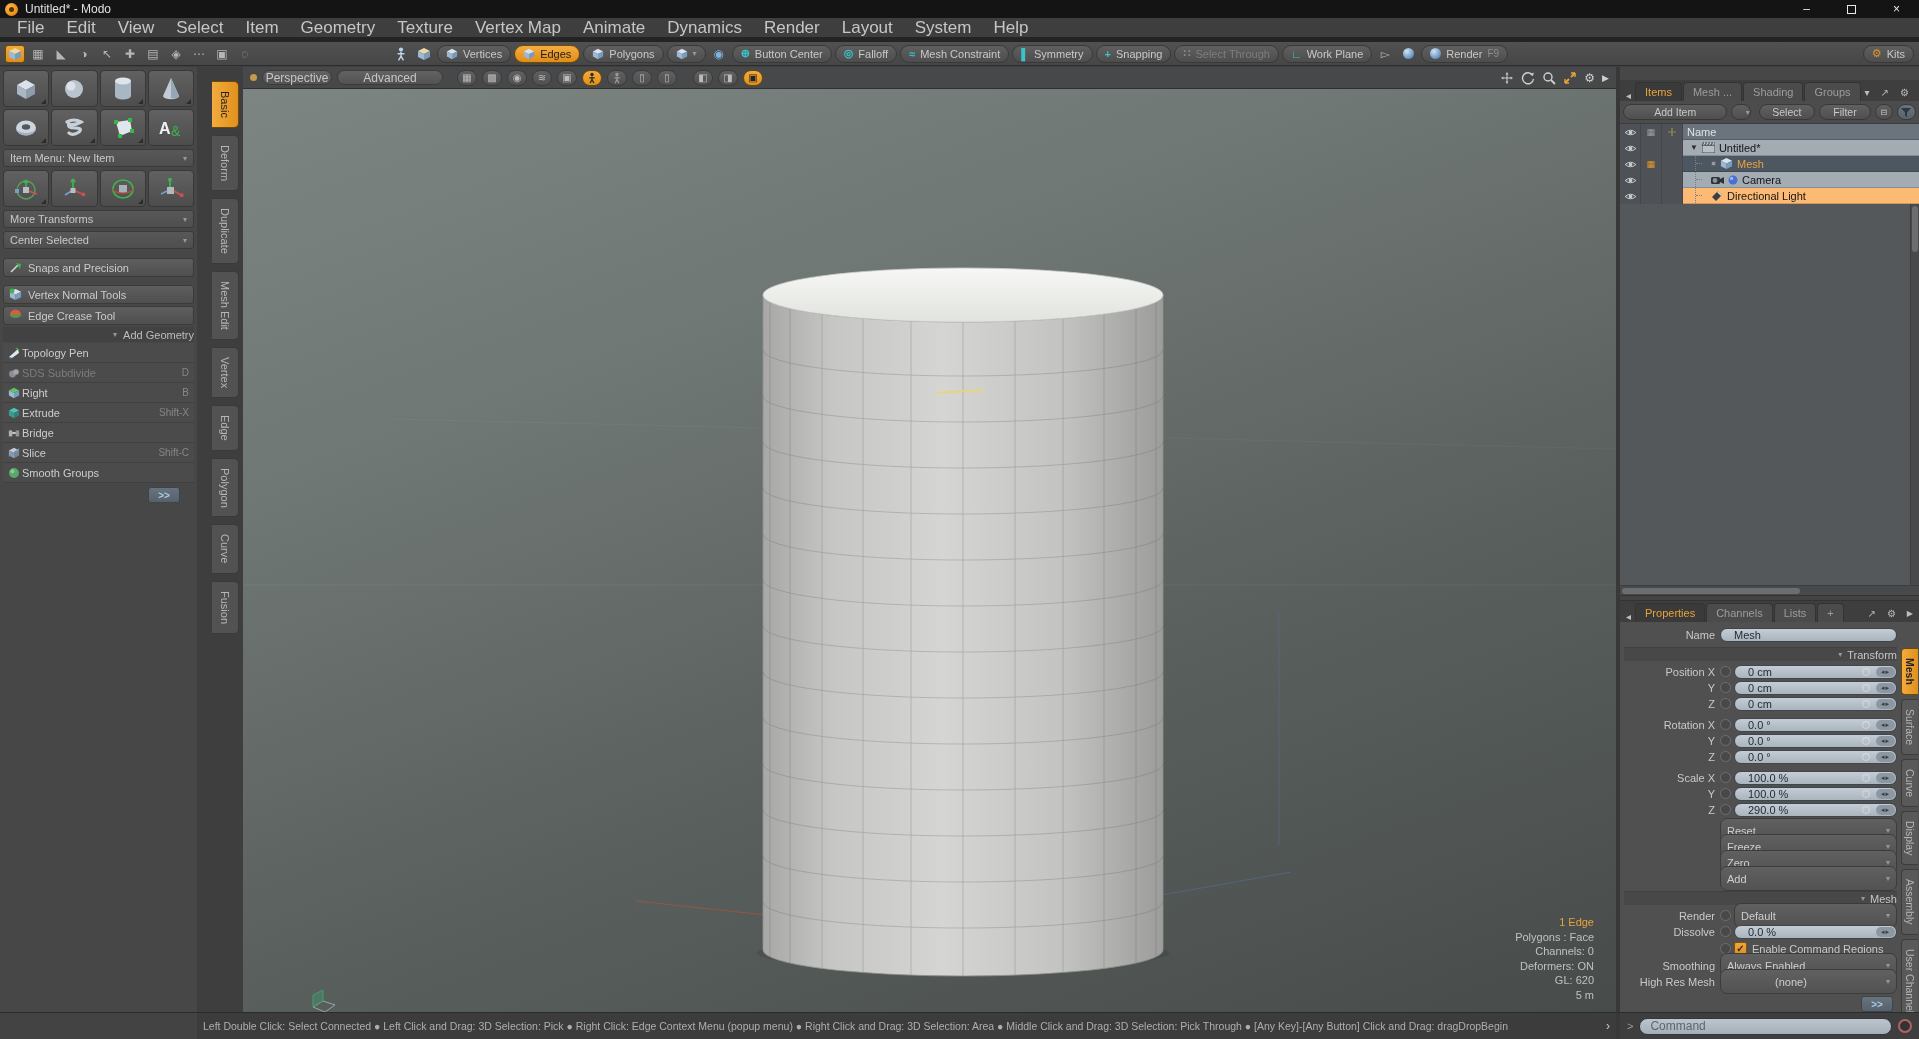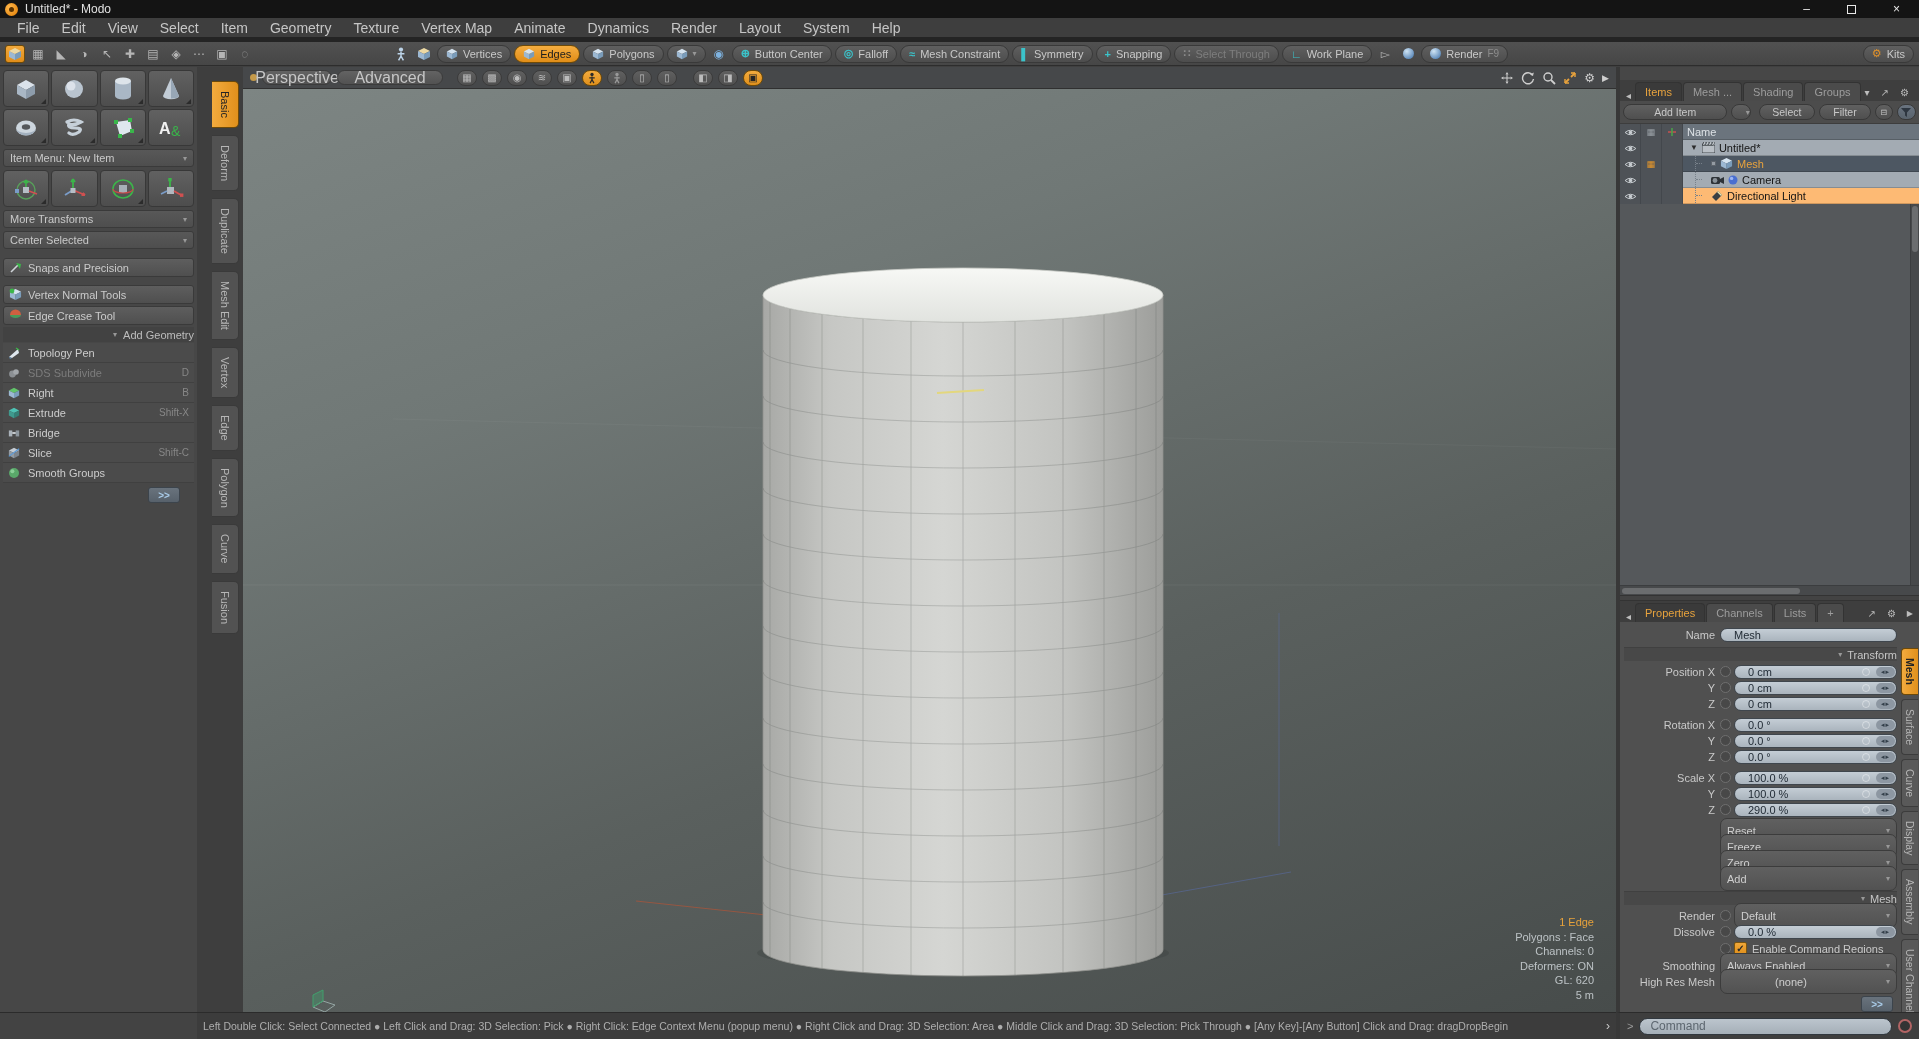--- a/index.html
+++ b/index.html
@@ -9,21 +9,21 @@
   
   .titlebar{position:absolute;top:0;left:0;right:0;height:18px;background:#141414;display:flex;align-items:center;padding-left:5px;color:#e0e0e0;font-size:12px}
   .app-icon{width:13px;height:13px;border-radius:50%;background:radial-gradient(circle at 35% 35%,#ffb84d,#e07b00);margin-right:7px;position:relative}
   .app-icon:after{content:"";position:absolute;inset:4px;border-radius:50%;background:#5a3200}
   .win-controls{margin-left:auto;display:flex;height:100%}
   .win-btn{width:45px;display:flex;align-items:center;justify-content:center;color:#e8e8e8;font-size:12px}
   .win-btn .box{width:9px;height:9px;border:1px solid #e8e8e8}
 
   
   .menubar{position:absolute;top:18px;left:0;right:0;height:19px;background:#3e3e3e;display:flex;align-items:center;padding-left:6px}
-  .menu-item{padding:2px 11px;color:#c6c6c6;font-size:14px}
+  .menu-item{padding:2px 11px;color:#c6c6c6;font-size:17px}
   .menuband{position:absolute;top:37px;left:0;right:0;height:5px;background:#242424}
 
   
   .toolbar{position:absolute;top:42px;left:0;right:0;height:24px;background:linear-gradient(#515151,#464646);border-bottom:1px solid #2d2d2d;display:flex;align-items:center;padding:0 5px;gap:3px}
   .tb-ico{width:20px;height:18px;border-radius:3px;display:flex;align-items:center;justify-content:center;color:#b5b5b5;font-size:12px;flex:none}
   .tb-ico.active{background:linear-gradient(#f2a93c,#e08d1a);color:#252525;border:1px solid #6e4a08}
   .tb-btn{height:18px;border-radius:9px;background:linear-gradient(#5f5f5f,#4d4d4d);border:1px solid #393939;display:flex;align-items:center;padding:0 8px;gap:5px;color:#c9c9c9;font-size:11px;flex:none;white-space:nowrap}
   .tb-btn.active{background:linear-gradient(#f5ad40,#e08d18);color:#1d1d1d;border-color:#6e4a08}
   .tb-btn.disabled{color:#7e7e7e}
   .tb-btn .teal{color:#3bc3ca;font-size:11px;font-weight:bold}
@@ -37,36 +37,36 @@
   
   .sidebar{position:absolute;top:67px;left:0;width:197px;bottom:27px;background:#474747;padding:3px 3px 0 3px}
   .shape-grid{display:grid;grid-template-columns:repeat(4,1fr);gap:2px;margin-bottom:3px}
   .shape-btn{height:37px;background:linear-gradient(#616161,#4d4d4d);border:1px solid #383838;border-radius:4px;position:relative;display:flex;align-items:center;justify-content:center}
   .corner-tri{position:absolute;right:2px;bottom:2px;width:0;height:0;border-left:5px solid transparent;border-bottom:5px solid #2b2b2b}
   .drop-row{height:18px;background:linear-gradient(#585858,#4e4e4e);border:1px solid #3a3a3a;border-radius:3px;display:flex;align-items:center;padding:0 6px;margin-bottom:3px;color:#c9c9c9}
   .drop-caret{margin-left:auto;color:#989898;font-size:8px}
   .side-btn{height:19px;background:linear-gradient(#5e5e5e,#4f4f4f);border:1px solid #3a3a3a;border-radius:3px;display:flex;align-items:center;gap:6px;padding:0 5px;margin-bottom:2px;color:#cbcbcb}
   .sect-gap{height:6px}
   .section-hdr{height:15px;display:flex;align-items:center;gap:6px;color:#bdbdbd;padding-left:4px;background:#424242;margin-bottom:1px}
-  .tool-row{height:20px;display:flex;align-items:center;gap:8px;padding:0 5px;background:#4b4b4b;border-bottom:1px solid #404040;color:#cdcdcd}
+  .tool-row{height:20px;display:flex;align-items:center;gap:2px;padding:0 5px;background:#4b4b4b;border-bottom:1px solid #404040;color:#cdcdcd}
   .tool-row.disabled{color:#7c7c7c}
   .tool-row .sc{margin-left:auto;color:#878787;font-size:10px}
   .more-chunk{display:flex;justify-content:flex-end;padding:4px 14px 0 0}
   .more-btn{width:32px;height:16px;background:linear-gradient(#69737d,#57616b);border:1px solid #3c444c;border-radius:3px;color:#a9cbe8;display:flex;align-items:center;justify-content:center;font-size:10px;font-weight:bold}
 
   
   .tabstrip{position:absolute;top:67px;left:197px;width:46px;bottom:27px;background:#3e3e3e;padding-top:14px}
   .vtab{writing-mode:vertical-rl;width:27px;margin:0 0 7px 15px;padding:9px 0;background:#525252;border:1px solid #3a3a3a;border-left:none;border-radius:0 5px 5px 0;color:#b7b7b7;display:flex;align-items:center;justify-content:center;font-size:11px}
   .vtab.active{background:linear-gradient(90deg,#f3ab3e,#e0901c);color:#242424;border-color:#6e4a08}
 
   
   .viewport{position:absolute;top:67px;left:243px;right:303px;bottom:27px;background:#3a3a3a}
   .vp-header{position:absolute;top:0;left:0;right:0;height:22px;background:#46484a;display:flex;align-items:center;padding:0 7px;gap:5px;border-bottom:1px solid #303030;z-index:2}
   .vp-dot{width:7px;height:7px;border-radius:50%;background:#c59a4a;flex:none}
-  .vp-pill{height:15px;border-radius:8px;background:linear-gradient(#636363,#525252);border:1px solid #3b3b3b;color:#c6c6c6;display:flex;align-items:center;justify-content:center;font-size:16px;flex:none}
+  .vp-pill{height:15px;border-radius:8px;background:linear-gradient(#636363,#525252);border:1px solid #3b3b3b;color:#c6c6c6;display:flex;align-items:center;justify-content:center;font-size:12px;flex:none}
   .vp-ico{width:20px;height:16px;border-radius:8px;background:linear-gradient(#606060,#4f4f4f);border:1px solid #3b3b3b;color:#bcbcbc;display:flex;align-items:center;justify-content:center;font-size:10px;flex:none}
   .vp-ico.active{background:linear-gradient(#f3ab3e,#e0901c);color:#242424;border-color:#6e4a08}
   .vp-nav{margin-left:auto;display:flex;gap:7px;align-items:center;color:#cfcfcf}
   .scene{position:absolute;top:22px;left:0;right:0;bottom:0;background:linear-gradient(160deg,#7d8583 0%,#707876 28%,#5a605e 62%,#474c4b 100%)}
   .scene svg{position:absolute;inset:0}
   .vp-stats{position:absolute;right:22px;bottom:10px;text-align:right;font-size:11px;color:#bcc2c5;line-height:14.5px}
   .vp-stats .sel{color:#e7a23b}
   .axis-widget{position:absolute;left:62px;bottom:26px}
 
   

